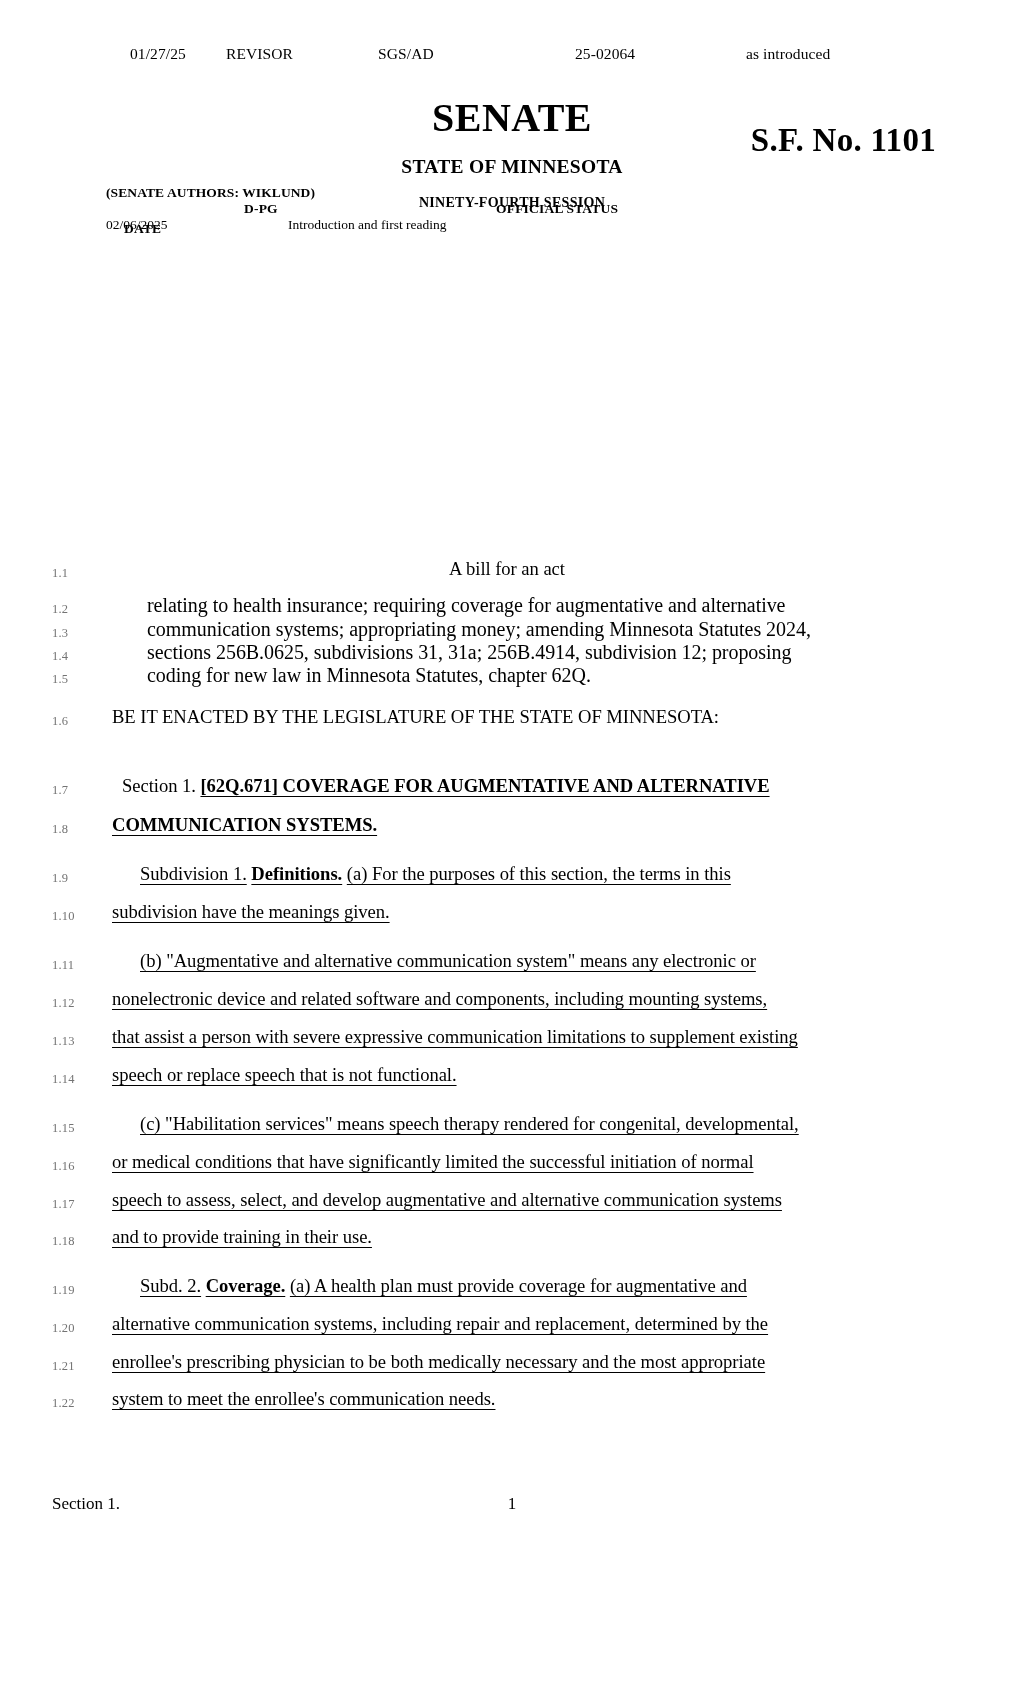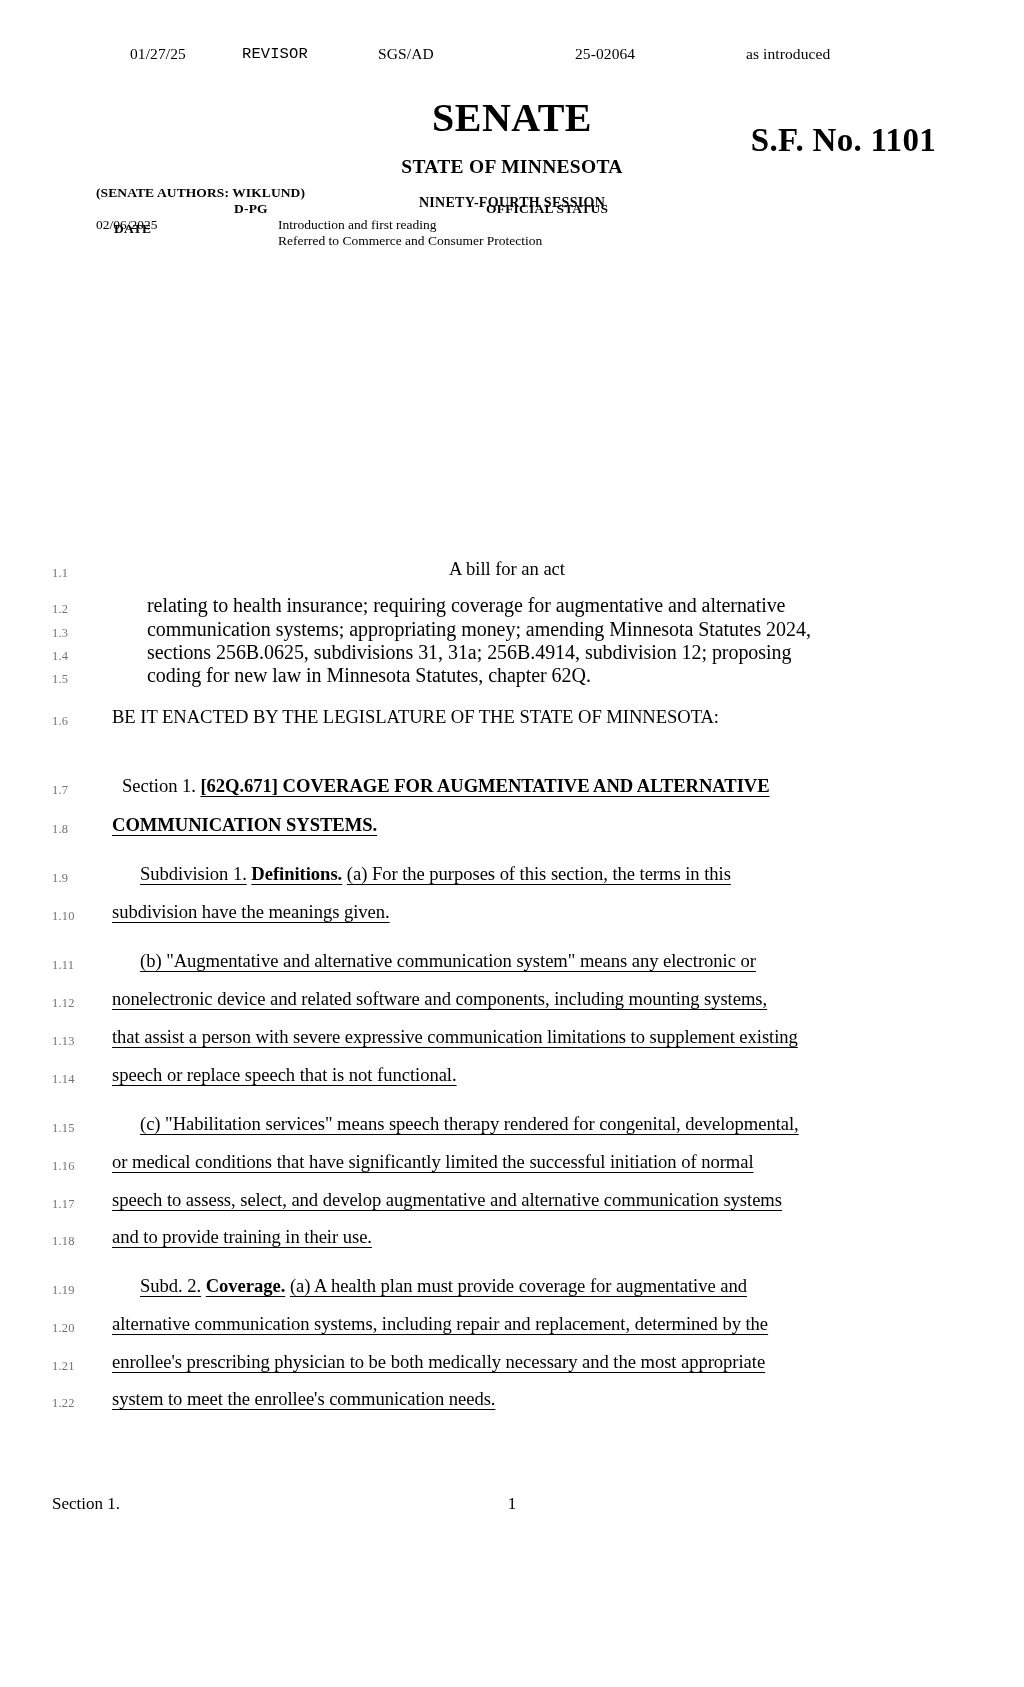--- a/index.html
+++ b/index.html
@@ -19,21 +19,21 @@
   
   .run-head {
     position: absolute;
     top: 45px;
     left: 110px;
     width: 810px;
     font-size: 15.5px;
     letter-spacing: 0.1px;
   }
   .run-head .rh-date   { position: absolute; left: 0px;   top: 0; margin-left: 20px; }
-  .run-head .rh-rev    { position: absolute; left: 132px; top: 0; font-family: Liberation Mono, monospace; }
+  .run-head .rh-rev    { position: absolute; left: 116px; top: 0; }
   .run-head .rh-draft  { position: absolute; left: 268px; top: 0; }
   .run-head .rh-num    { position: absolute; left: 465px; top: 0; }
   .run-head .rh-status { position: absolute; left: 636px; top: 0; }
 
   
   .masthead {
     position: absolute;
     top: 82px;
     left: 0;
     width: 1024px;
@@ -65,21 +65,21 @@
     font-size: 33px;
     font-weight: bold;
     letter-spacing: 0.3px;
     white-space: nowrap;
   }
 
   
   .authors {
     position: absolute;
     top: 185px;
-    left: 96px;
+    left: 106px;
     width: 810px;
     font-size: 13.5px;
     line-height: 1.18;
   }
   .au-line { position: relative; height: 16px; }
   .au-authors { font-weight: bold; letter-spacing: 0.1px; }
   .au-hdr { font-weight: bold; letter-spacing: 0.2px; }
   .col-date   { position: absolute; left: 18px;  top: 0; margin-top: 20px; }
   .col-dpg    { position: absolute; left: 138px; top: 0; }
   .col-status { position: absolute; left: 390px; top: 0; }
@@ -178,23 +178,20 @@
   </div>
   <div class="au-line">
     <span class="au-hdr col-date">DATE</span>
     <span class="au-hdr col-dpg">D-PG</span>
     <span class="au-hdr col-status">OFFICIAL STATUS</span>
   </div>
   <div class="au-line">
     <span class="col-date-v">02/06/2025</span>
     <span class="col-act">Introduction and first reading</span>
   </div>
-  <div class="au-line">
-    <span class="col-act">Referred to Commerce and Consumer Protection</span>
-  </div>
 </div>
 
 <div class="doc-body">
     <div class="ln centered" style="top: 575px;">
       <span class="num">1.1</span>
       <span class="txt">A bill for an act</span>
     </div>
     <div class="ln title" style="top: 611px;">
       <span class="num">1.2</span>
       <span class="txt">relating to health insurance; requiring coverage for augmentative and alternative</span>

